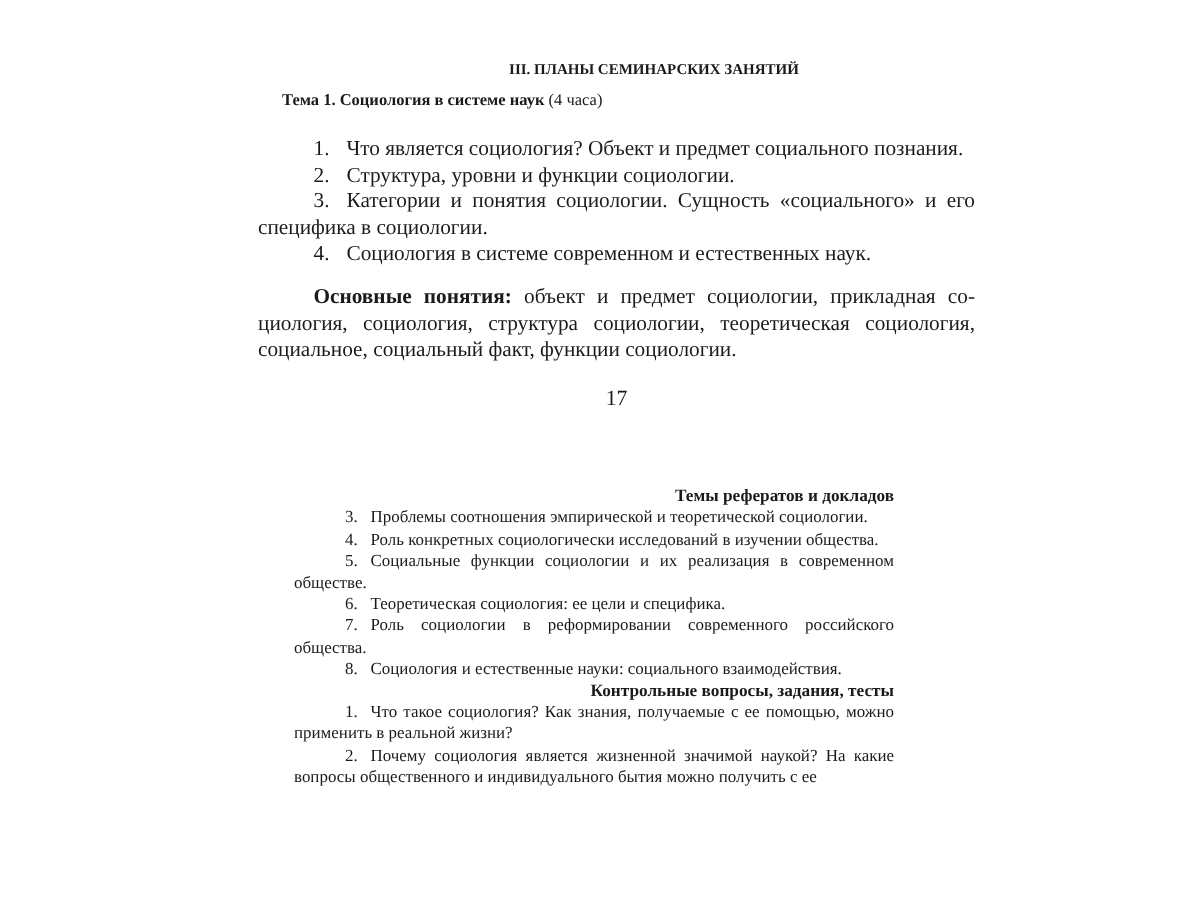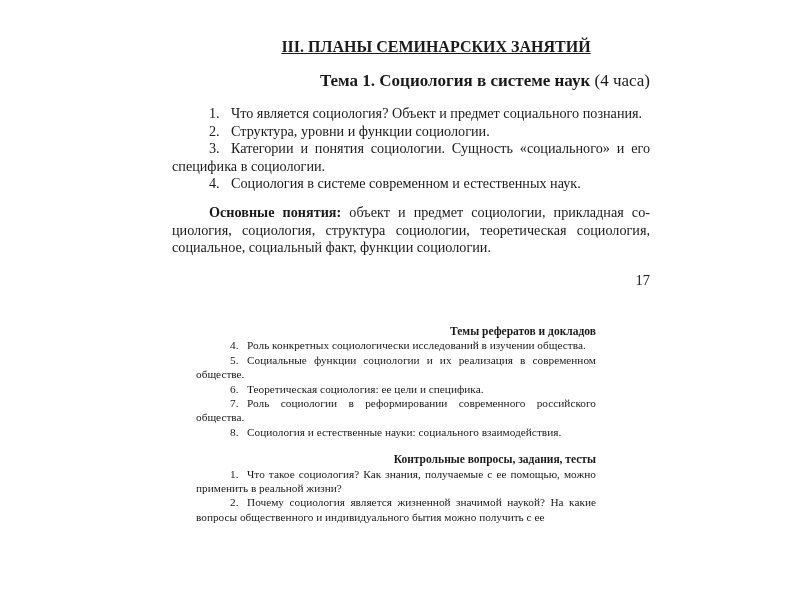--- a/index.html
+++ b/index.html
@@ -19,31 +19,29 @@
       position: absolute;
       left: 172px;
       top: 36px;
       width: 478px;
       font-size: 14.2px;
       line-height: 18px;
     }
     .section-title {
       text-align: center;
       font-weight: bold;
-      font-size: 16px;
+      font-size: 10px;
       margin: 0;
       padding-left: 50px;
       height: 22px;
       line-height: 22px;
-      text-decoration: underline;
     }
     .topic-title {
-      text-align: right;
-      margin-top: 14px;
-      font-size: 17px;
+      text-align: left;
+      font-size: 11px;
       height: 20px;
       padding-left: 16px;
     }
     .topic-title b { font-weight: bold; }
     .list-top {
       margin-top: 13px;
     }
     .li-top {
       text-align: justify;
       text-align-last: left;
@@ -53,21 +51,21 @@
     }
     .li-top .num { display: inline-block; width: 22px; text-indent: 0; }
     .concepts {
       margin-top: 11px;
       text-align: justify;
       text-indent: 37px;
       line-height: 17.6px;
     }
     .concepts b { font-weight: bold; }
     .page-number {
-      text-align: right;
+      text-align: center;
       font-size: 14.5px;
       padding-left: 0;
     }
     .page-bottom {
       position: absolute;
       left: 196px;
       top: 324px;
       width: 400px;
       font-size: 11.3px;
       line-height: 14.4px;
@@ -78,21 +76,21 @@
       margin: 0;
       font-size: 11.5px;
     }
     .li-bot {
       text-align: justify;
       text-indent: 34px;
       margin: 0;
     }
     .li-bot .num { display: inline-block; width: 17px; text-indent: 0; }
     .li-bot.last-left { text-align-last: left; }
-    .sub-title.second { margin-top: 13px; }
+    .sub-title.second { }
   </style>
 </head>
 <body>
 
 <div class="page-top">
   <h1 class="section-title">III. ПЛАНЫ СЕМИНАРСКИХ ЗАНЯТИЙ</h1>
   <div class="topic-title">
     <b>Тема 1. Социология  в системе наук</b><span> (4 часа)</span>
   </div>
 
@@ -106,20 +104,21 @@
   <p class="concepts">
     <b>Основные понятия:</b><span> объект и предмет социологии, прикладная со­циология, социология, структура социологии, теоретическая социология, социальное, социальный факт, функции социологии.</span>
   </p>
 
   <div class="page-number">17</div>
 </div>
 
 <div class="page-bottom">
   <h2 class="sub-title">Темы рефератов и докладов</h2>
   <div>
+    <p class="li-bot last-left"><span class="num">3.</span><span>Проблемы соотношения эмпирической и теоретической социологии.</span></p>
     <p class="li-bot last-left"><span class="num">4.</span><span>Роль конкретных социологически исследований в изучении общества.</span></p>
     <p class="li-bot last-left"><span class="num">5.</span><span>Социальные функции социологии и их реализация в современном обществе.</span></p>
     <p class="li-bot last-left"><span class="num">6.</span><span>Теоретическая социология: ее цели и специфика.</span></p>
     <p class="li-bot last-left"><span class="num">7.</span><span>Роль социологии в реформировании современного российского общества.</span></p>
     <p class="li-bot last-left"><span class="num">8.</span><span>Социология и естественные науки: социального взаимодействия.</span></p>
   </div>
 
   <h2 class="sub-title second">Контрольные вопросы, задания, тесты</h2>
   <div>
     <p class="li-bot last-left"><span class="num">1.</span><span>Что такое социология? Как знания, получаемые с ее помощью, можно применить в реальной жизни?</span></p>

